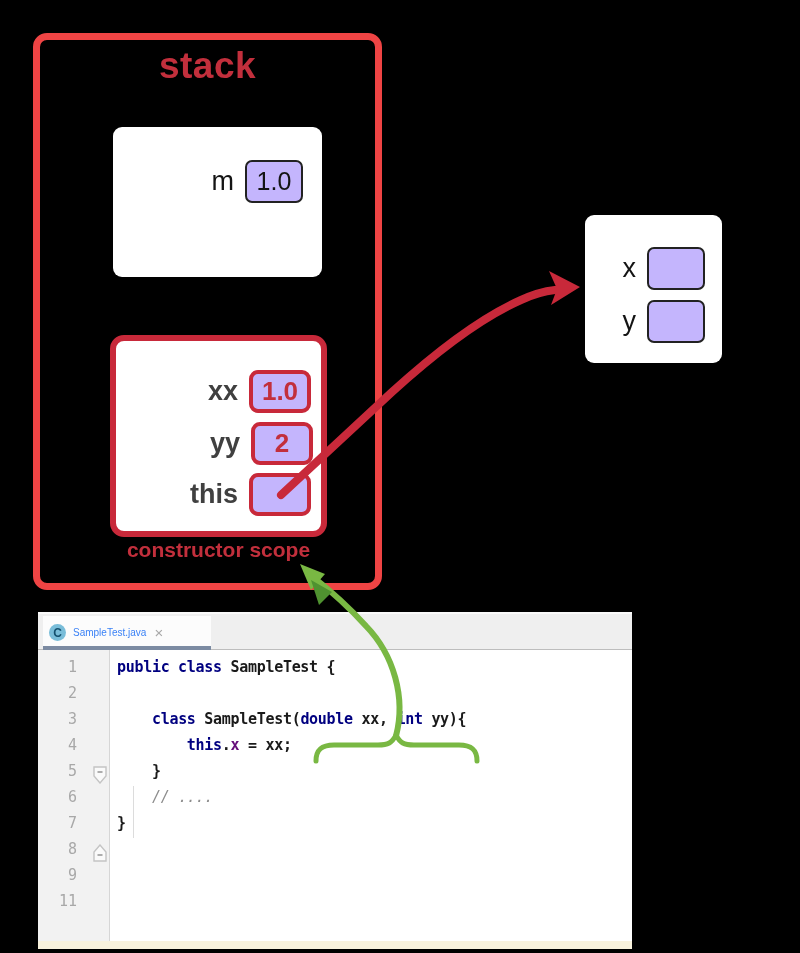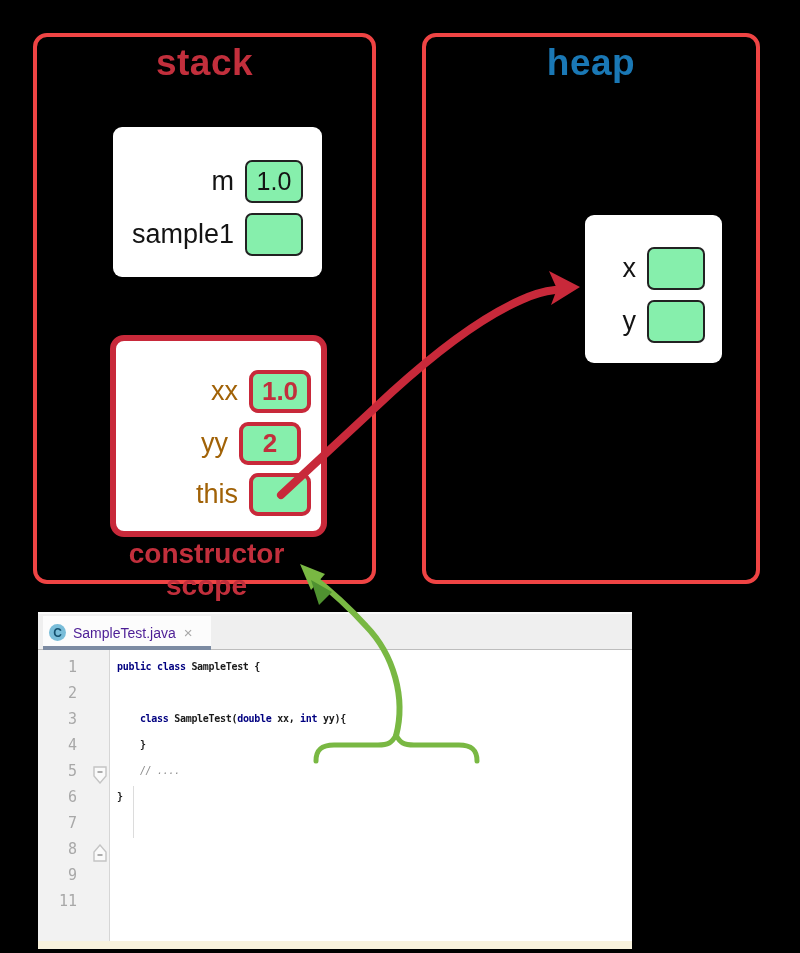--- a/index.html
+++ b/index.html
@@ -1,96 +1,89 @@
 <!DOCTYPE html>
 <html><head>
 <meta charset="utf-8">
 <style>
   html,body{margin:0;padding:0;background:#000;}
   .stage{position:relative;width:800px;height:953px;background:#000;overflow:hidden;
          font-family:"Liberation Sans",sans-serif;}
   
-  .mem-box{position:absolute;border:4px solid #ef4444;border-radius:14px;background:transparent;}
+  .mem-box{position:absolute;border:7px solid #ef4444;border-radius:14px;background:transparent;}
   .box-stack{left:33px;top:33px;width:335px;height:543px;}
   .box-heap{left:422px;top:33px;width:330px;height:543px;}
   .box-title{width:100%;text-align:center;font-size:37px;font-weight:bold;margin-top:5px;letter-spacing:.5px;}
   .title-stack{color:#C22F3C;}
   .title-heap{color:#1A78B5;}
   .white-frame{position:absolute;background:#fff;border-radius:9px;}
   .frame-main{left:113px;top:127px;width:209px;height:150px;}
   .frame-heapobj{left:585px;top:215px;width:137px;height:148px;}
   .frame-ctor{left:110px;top:335px;width:205px;height:190px;border:6px solid #C8293A;border-radius:14px;}
   .var-row{position:absolute;display:flex;align-items:center;gap:11px;}
   .var-label{font-size:27px;color:#141414;line-height:1;}
-  .slot{width:54px;height:39px;border:2px solid #222;border-radius:7px;background:#86efac;
+  .slot{width:54px;height:39px;border:2px solid #222;border-radius:7px;background:#c4b5fd;
         display:flex;align-items:center;justify-content:center;font-size:25px;color:#141414;font-weight:500;}
-  .frame-ctor .var-label{color:#a16207;font-weight:normal;}
+  .frame-ctor .var-label{color:#404040;font-weight:bold;}
   .frame-ctor .slot{width:54px;height:35px;border:4px solid #C8293A;border-radius:9px;
         color:#C22F3C;font-weight:bold;font-size:26px;}
-  .scope-caption{position:absolute;left:98px;top:538px;width:217px;text-align:center;
-        font-size:28px;font-weight:bold;color:#C22F3C;}
+  .scope-caption{position:absolute;left:110px;top:538px;width:217px;text-align:center;
+        font-size:21px;font-weight:bold;color:#C22F3C;}
   .overlay{position:absolute;left:0;top:0;width:800px;height:953px;pointer-events:none;}
   
   .editor{position:absolute;left:38px;top:612px;width:594px;height:337px;background:#fff;}
   .tabbar{position:absolute;left:0;top:0;right:0;height:38px;background:#EFEFEF;
           border-top:2px solid #FAFAFA;border-bottom:1px solid #BDBDBD;box-sizing:border-box;}
   .tab{position:absolute;left:5px;top:2px;height:33px;width:168px;background:#FCFCFC;
        display:flex;align-items:center;padding:0 6px;box-sizing:border-box;}
   .tab::after{content:"";position:absolute;left:0;right:0;bottom:-1px;height:4px;background:#7C8BA2;}
   .class-icon{width:17px;height:17px;border-radius:50%;background:#79BDD9;color:#14506E;
        font-size:12px;font-weight:bold;display:flex;align-items:center;justify-content:center;flex:0 0 auto;}
-  .tab-title{font-size:14px;color:#4c1d95;margin-left:7px;white-space:nowrap;}
+  .tab-title{font-size:10px;color:#3b82f6;margin-left:7px;white-space:nowrap;}
   .tab-close{font-size:15px;color:#A8A8A8;margin-left:8px;line-height:1;}
   .editor-body{position:absolute;left:0;top:38px;right:0;bottom:8px;display:flex;overflow:hidden;}
   .gutter{width:72px;background:#F2F2F2;border-right:1px solid #D6D6D6;box-sizing:border-box;
           padding-top:4px;flex:0 0 auto;}
   .ln{height:26px;line-height:26px;text-align:right;padding-right:32px;
       font-family:"DejaVu Sans Mono",monospace;font-size:15px;color:#A8A8A8;}
   .code-area{flex:1;padding:4px 0 0 7px;position:relative;}
   .code-line{height:26px;line-height:26px;white-space:pre;
-      font-family:"DejaVu Sans Mono",monospace;font-size:10px;font-weight:bold;letter-spacing:-0.3px;}
+      font-family:"DejaVu Sans Mono",monospace;font-size:15px;font-weight:bold;letter-spacing:-0.3px;}
   .tok-kw{color:#000080;}
   .tok-plain{color:#1A1A1A;}
   .tok-field{color:#660E7A;}
   .tok-comment{color:#8C8C8C;font-style:italic;font-weight:normal;}
   .indent-guide{position:absolute;left:95px;top:174px;width:1px;height:52px;background:#DCDCDC;}
   .fold-icon{position:absolute;left:55px;width:14px;height:18px;}
   .fold-top{top:154px;} .fold-bottom{top:232px;}
   .bottom-strip{position:absolute;left:0;right:0;bottom:0;height:8px;background:#F8F2DD;}
 </style>
 </head>
 <body>
 
 <div class="stage">
 
   <div class="mem-box box-stack">
     <div class="box-title title-stack">stack</div>
   </div>
 
-  <div class="mem-box box-heap">
-    <div class="box-title title-heap">heap</div>
-  </div>
 
   <div class="white-frame frame-main">
     <div class="var-row" style="top:33px;right:19px;">
       <span class="var-label">m</span>
       <span class="slot">1.0</span>
-    </div>
-    <div class="var-row" style="top:86px;right:19px;">
-      <span class="var-label">sample1</span>
-      <span class="slot"></span>
     </div>
   </div>
 
   <div class="white-frame frame-ctor">
     <div class="var-row" style="top:29px;right:10px;">
       <span class="var-label">xx</span>
       <span class="slot">1.0</span>
     </div>
-    <div class="var-row" style="top:81px;right:20px;">
+    <div class="var-row" style="top:81px;right:8px;">
       <span class="var-label">yy</span>
       <span class="slot">2</span>
     </div>
     <div class="var-row" style="top:132px;right:10px;">
       <span class="var-label">this</span>
       <span class="slot"></span>
     </div>
   </div>
   <div class="scope-caption">constructor scope</div>
 
@@ -123,20 +116,21 @@
           <div class="ln">6</div>
           <div class="ln">7</div>
           <div class="ln">8</div>
           <div class="ln">9</div>
           <div class="ln">11</div>
         </div>
       <div class="code-area">
           <div class="code-line"><span class="tok-kw">public class </span><span class="tok-plain">SampleTest {</span></div>
           <div class="code-line"></div>
           <div class="code-line"><span class="tok-plain">    </span><span class="tok-kw">class </span><span class="tok-plain">SampleTest(</span><span class="tok-kw">double </span><span class="tok-plain">xx, </span><span class="tok-kw">int </span><span class="tok-plain">yy){</span></div>
+          <div class="code-line"><span class="tok-plain">        </span><span class="tok-kw">this</span><span class="tok-plain">.</span><span class="tok-field">x</span><span class="tok-plain"> = xx;</span></div>
           <div class="code-line"><span class="tok-plain">    }</span></div>
           <div class="code-line"><span class="tok-plain">    </span><span class="tok-comment">// ....</span></div>
           <div class="code-line"><span class="tok-plain">}</span></div>
         </div>
     </div>
     <div class="indent-guide"></div>
     <svg class="fold-icon fold-top" viewBox="0 0 14 18">
       <path d="M1 1 H13 V10 L7 17 L1 10 Z" fill="#FAFAFA" stroke="#C4C4C4" stroke-width="1.4"></path>
       <path d="M4.5 6 H9.5" stroke="#9A9A9A" stroke-width="1.6"></path>
     </svg>

